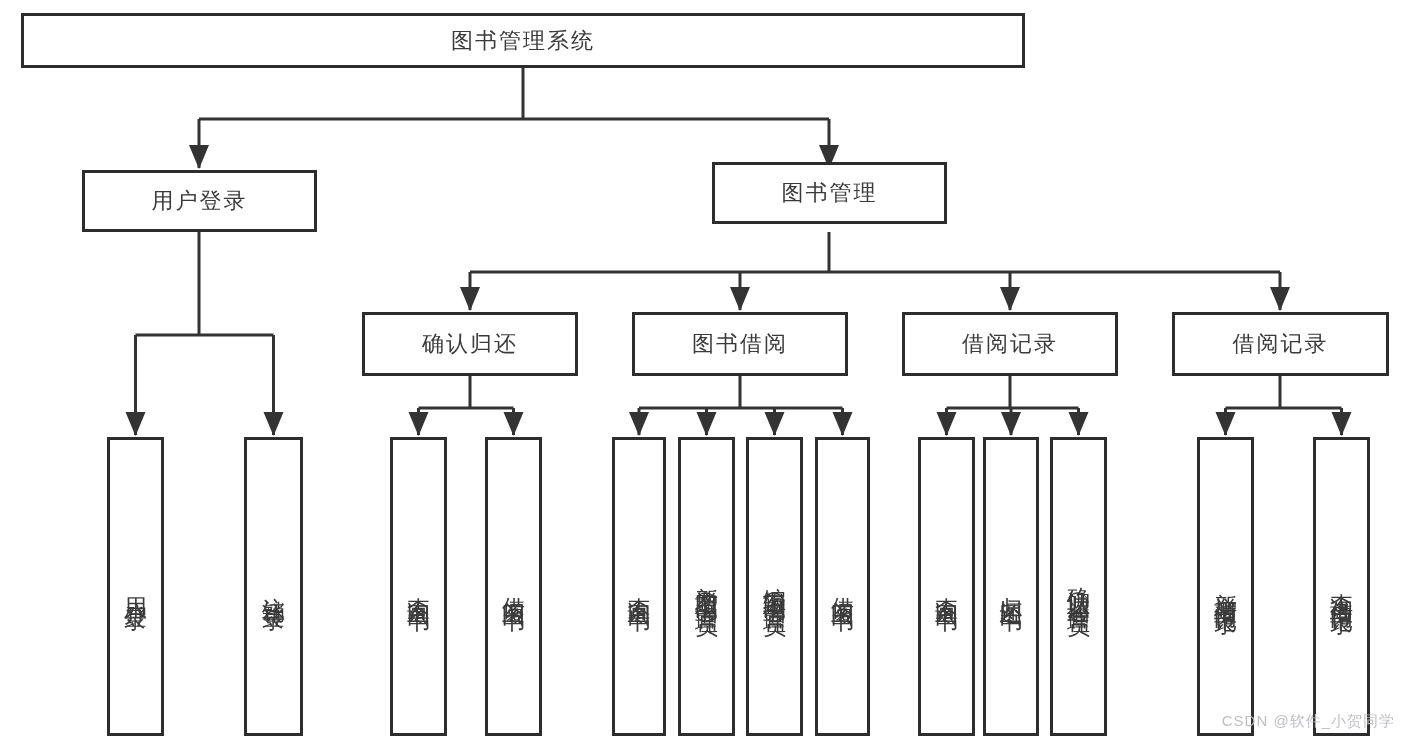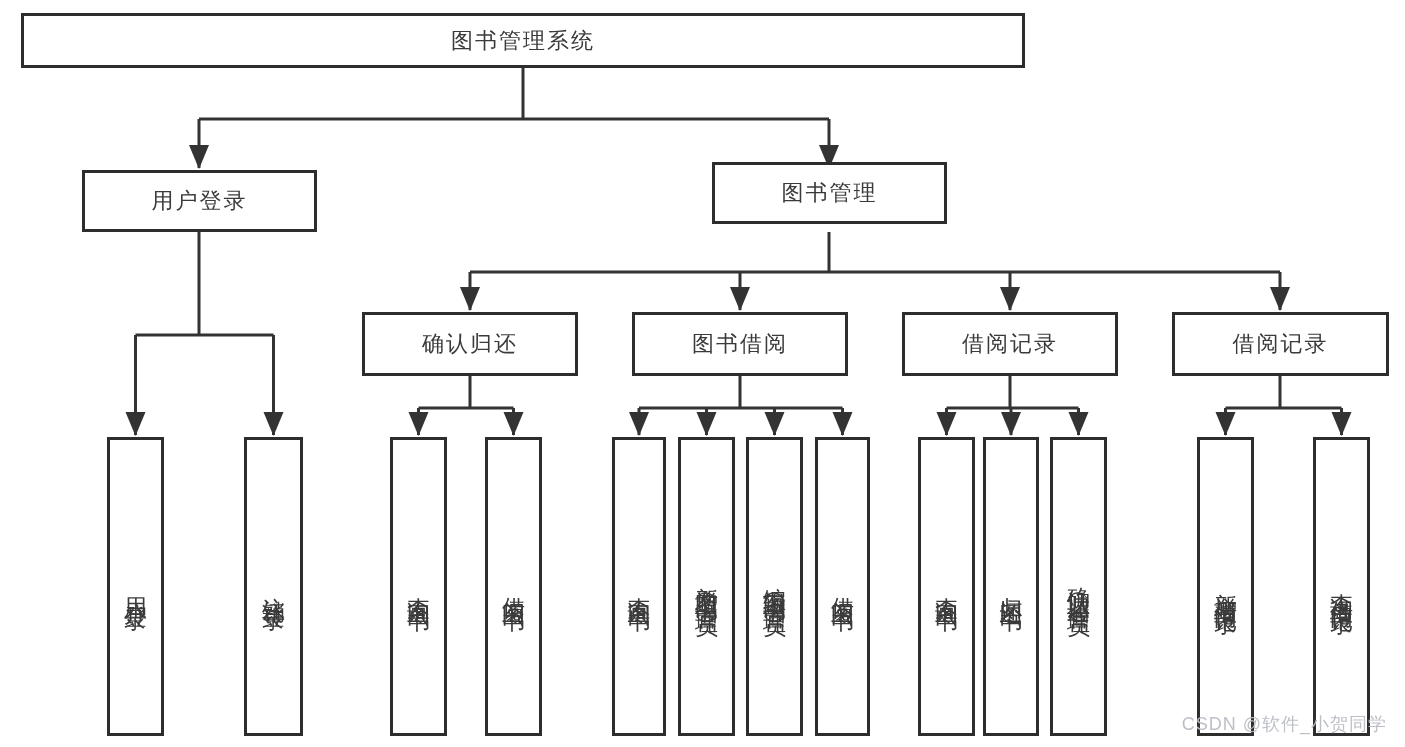--- a/index.html
+++ b/index.html
@@ -28,23 +28,23 @@
   .vbox span {
     writing-mode: vertical-rl;
     text-orientation: mixed;
     font-size: 23px;
     letter-spacing: 4px;
     line-height: 1;
     white-space: nowrap;
   }
   .watermark {
     position: absolute;
-    right: 18px;
+    right: 10px;
     top: 712px;
-    font-size: 18px;
+    font-size: 15px;
     letter-spacing: 1px;
     color: rgba(184, 188, 195, 0.95);
     white-space: nowrap;
     z-index: 5;
   }
 </style>
 </head>
 <body>
 
 <div class="canvas">

